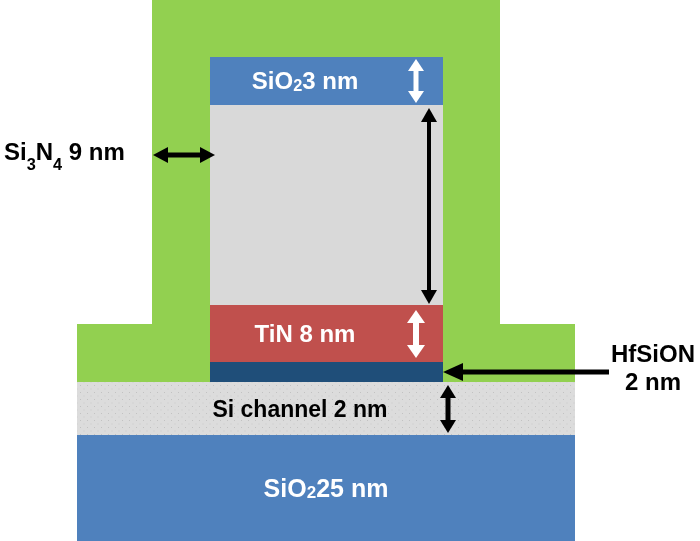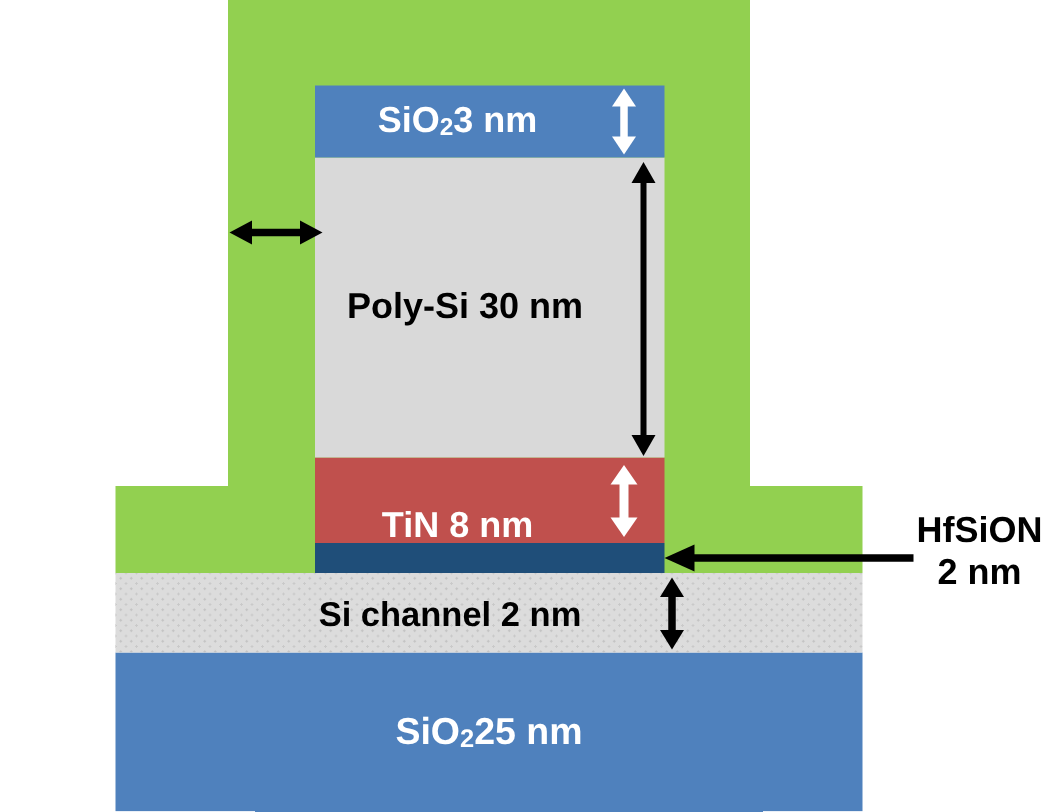--- a/index.html
+++ b/index.html
@@ -79,38 +79,38 @@
   <div class="shape" style="left:210px; top:105px; width:233px; height:200px; background:#d9d9d9;"></div>
 
   <div class="shape" style="left:210px; top:57px; width:233px; height:48px; background:#4f81bd;"></div>
 
   <div class="lbl white-text" style="left:210px; top:57px; width:190px; height:48px; font-size:24px;">
     <span>SiO</span>
       <sub>2</sub>
       <span> 3 nm</span>
   </div>
 
-  <div class="lbl black-text" style="left:210px; top:185px; width:200px; height:40px; font-size:24px;">
-    <span>Poly-Si 30 nm</span>
-  </div>
 
-  <div class="lbl white-text" style="left:210px; top:305px; width:190px; height:57px; font-size:24px;margin-top:17px;">
+  <div class="lbl white-text" style="left:210px; top:305px; width:190px; height:57px; font-size:24px;">
     <span>TiN 8 nm</span>
   </div>
 
   <div class="lbl black-text" style="left:175px; top:390px; width:250px; height:38px; font-size:23px;">
     <span>Si channel 2 nm</span>
   </div>
 
   <div class="lbl white-text" style="left:77px; top:468px; width:498px; height:40px; font-size:25px;">
     <span>SiO</span>
       <sub>2</sub>
       <span> 25 nm</span>
   </div>
 
+  <div class="side-label" style="left:4px; top:138px; font-size:24px;">
+    <span>Si</span><sub style="font-size:0.68em; position:relative; top:0.28em;">3</sub><span>N</span><sub style="font-size:0.68em; position:relative; top:0.28em;">4</sub><span> 9 nm</span>
+  </div>
 
   <div class="side-label" style="left:611px; top:340px; font-size:24px; text-align:center;">
     <div>HfSiON</div>
     <div>2 nm</div>
   </div>
 
   <div class="v-arrow" style="left:398px; top:59px; width:36px; height:44px;">
     <svg class="arrow-svg" width="36" height="44" viewBox="0 0 36 44">
       <line x1="18" y1="6" x2="18" y2="38" stroke="#ffffff" stroke-width="5"></line>
       <polygon points="18,0 26,12 10,12" fill="#ffffff"></polygon>

